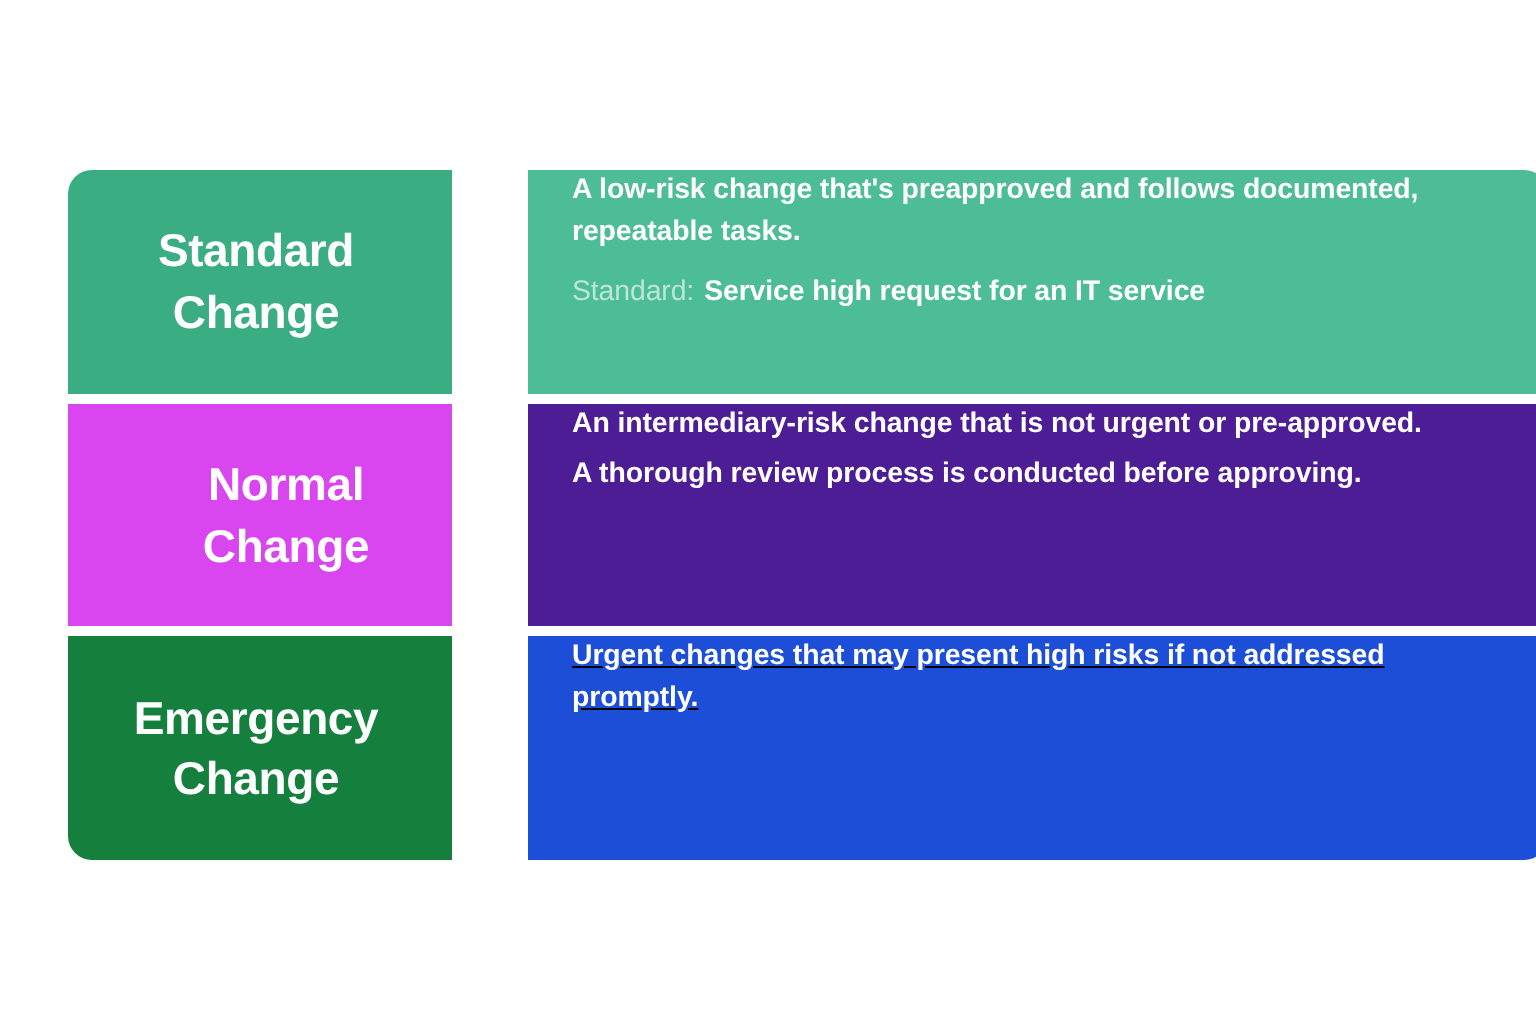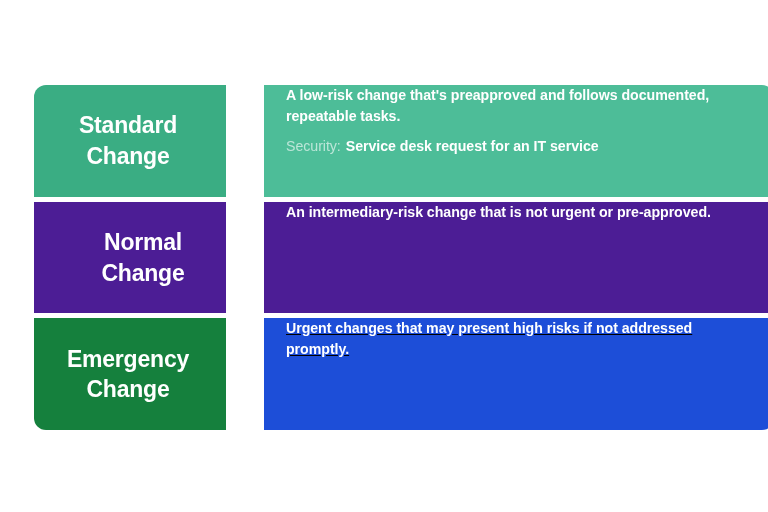--- a/index.html
+++ b/index.html
@@ -106,21 +106,21 @@
   .example-value {
     color: #ffffff;
     font-weight: bold;
     margin-left: 5px;
   }
 
   
   .row.standard .row-label { background: #3aad83; }
   .row.standard .row-body  { background: #4dbd98; }
   
-  .row.normal .row-label { background: #4c1d95; padding-left: 40px; }
+  .row.normal .row-label { background: #d946ef; padding-left: 40px; }
   .row.normal .row-body  { background: #4c1d95; }
   
   .row.emergency .row-label { background: #15803d; }
   .row.emergency .row-body  { background: #1d4ed8; text-decoration: underline; }
 </style>
 </head>
 <body>
 
 <div id="diagram">
 
@@ -130,37 +130,38 @@
 Change</div>
     </div>
     <div class="chevron">
       <svg viewBox="0 0 38 120" preserveAspectRatio="none">
         <path d="M5 0 L5 44 L22 60 L5 76 L5 120 L12 120 L12 79 L31 60 L12 41 L12 0 Z" fill="#ffffff"></path>
       </svg>
     </div>
     <div class="row-body">
       <p class="desc">A low-risk change that's preapproved and follows documented, repeatable tasks.</p>
       <div class="example-line">
-        <span class="example-label">Security:</span><span class="example-value">Service desk request for an IT service</span>
+        <span class="example-label">Standard:</span><span class="example-value">Service high request for an IT service</span>
       </div>
     </div>
   </div>
 
   <div class="row normal">
     <div class="row-label">
       <div class="row-label-text">Normal
 Change</div>
     </div>
     <div class="chevron">
       <svg viewBox="0 0 38 120" preserveAspectRatio="none">
         <path d="M5 0 L5 44 L22 60 L5 76 L5 120 L12 120 L12 79 L31 60 L12 41 L12 0 Z" fill="#ffffff"></path>
       </svg>
     </div>
     <div class="row-body">
       <p class="desc">An intermediary-risk change that is not urgent or pre-approved.</p>
+      <p class="desc">A thorough review process is conducted before approving.</p>
     </div>
   </div>
 
   <div class="row emergency last">
     <div class="row-label">
       <div class="row-label-text">Emergency
 Change</div>
     </div>
     <div class="chevron">
       <svg viewBox="0 0 38 120" preserveAspectRatio="none">

